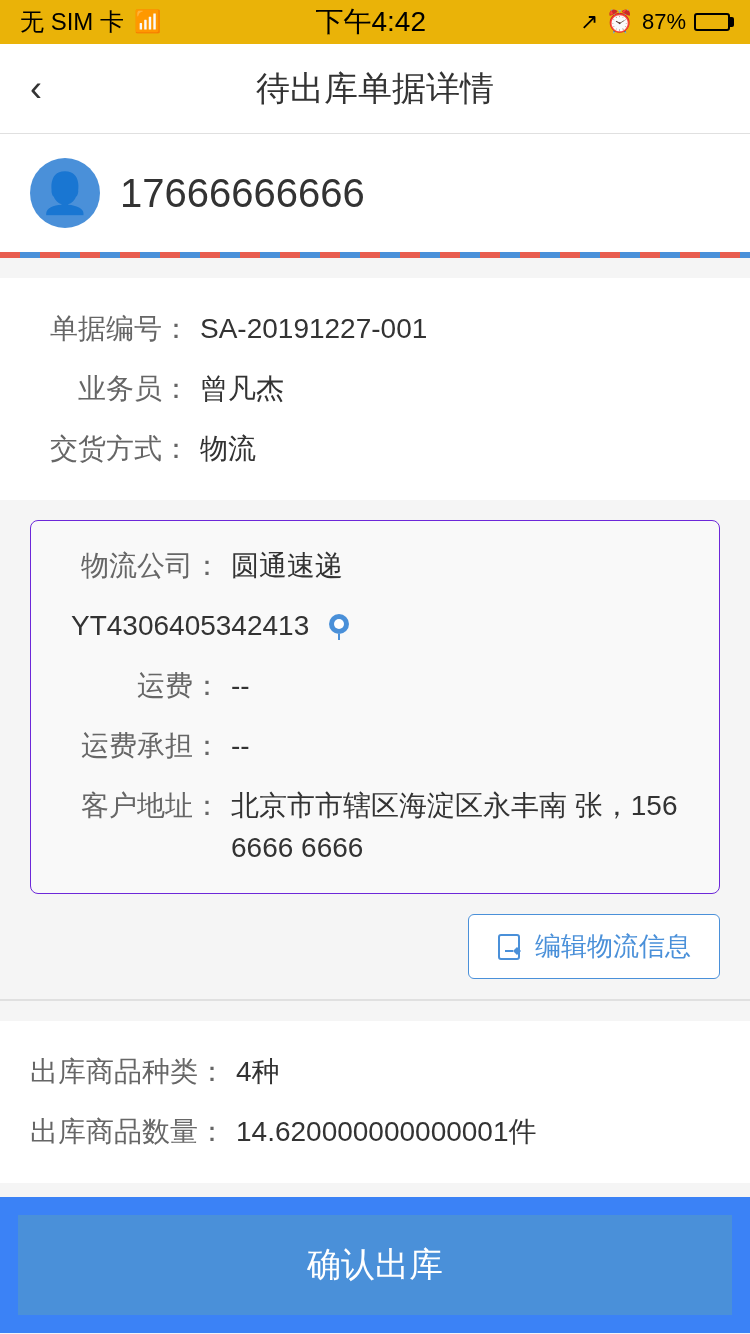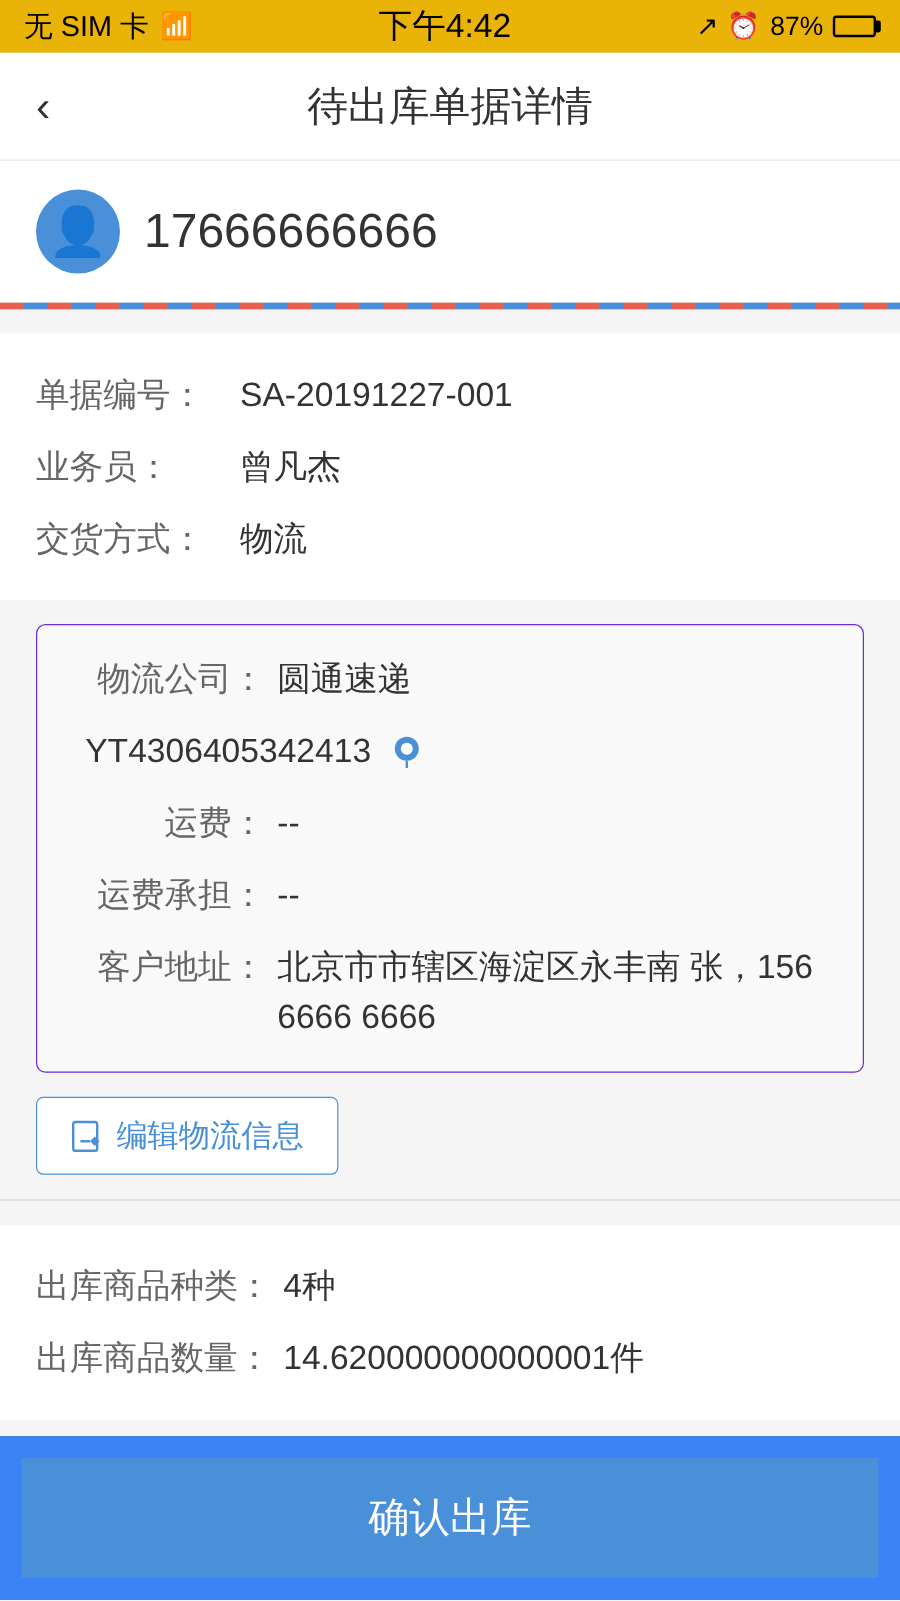--- a/index.html
+++ b/index.html
@@ -136,20 +136,21 @@
       display: flex;
       align-items: flex-start;
       margin-bottom: 18px;
       line-height: 1.5;
     }
     .info-row:last-child { margin-bottom: 0; }
     .info-label {
       color: #666;
       font-size: 28px;
       min-width: 160px;
+      text-align: right;
       flex-shrink: 0;
     }
     .info-value {
       color: #333;
       font-size: 28px;
       flex: 1;
       padding-left: 10px;
     }
 
     
@@ -191,20 +192,21 @@
       width: 36px;
       height: 36px;
       display: inline-flex;
       align-items: center;
       justify-content: center;
     }
 
     
     .edit-btn-row {
       display: flex;
+      justify-content: flex-end;
       padding: 0 30px 20px 30px;
     }
     .edit-btn {
       border: 1px solid #4a90d9;
       border-radius: 6px;
       padding: 14px 28px;
       color: #4a90d9;
       font-size: 26px;
       display: flex;
       align-items: center;

